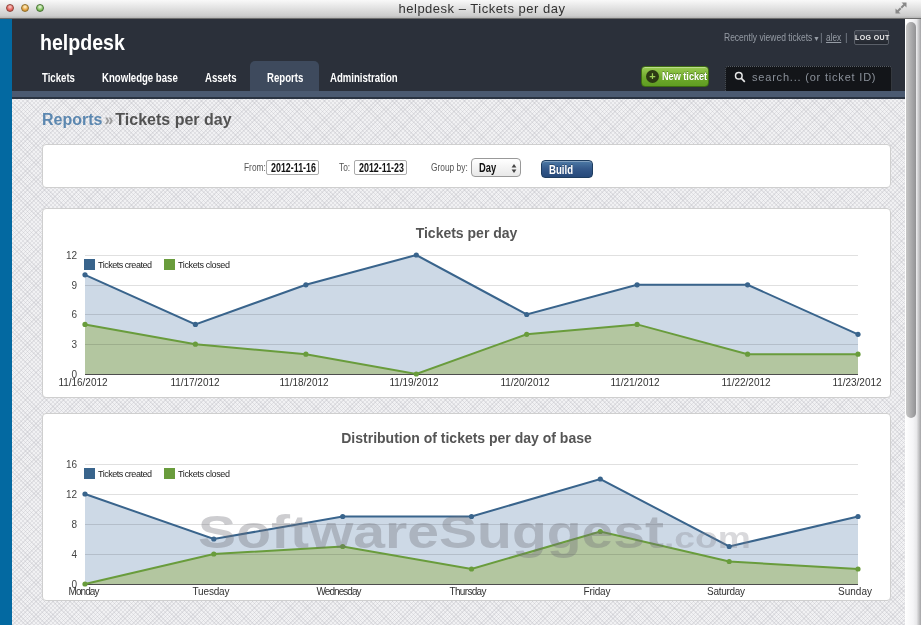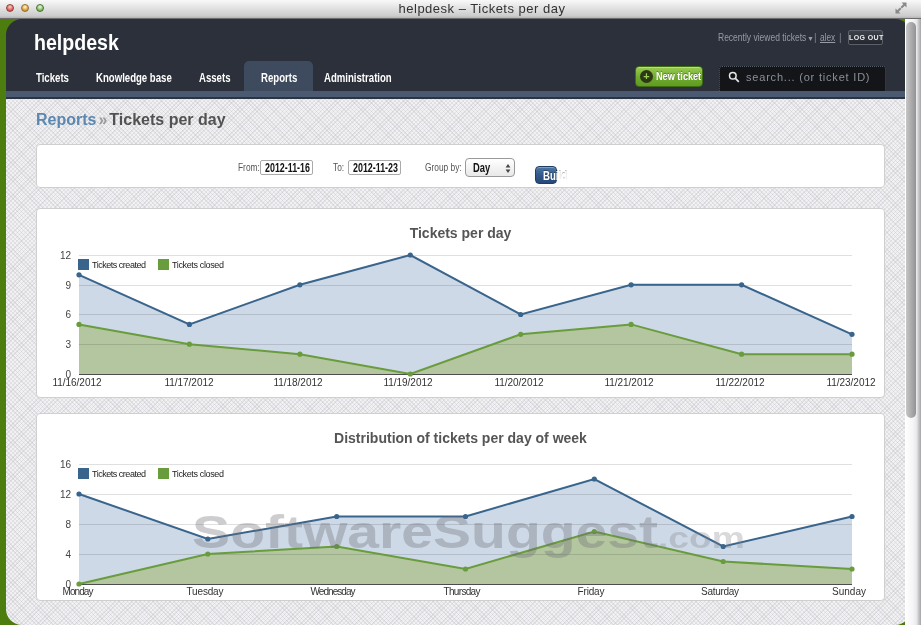--- a/index.html
+++ b/index.html
@@ -1,37 +1,37 @@
 <!DOCTYPE html>
 <html><head>
 <meta charset="utf-8">
 <style>
   * { margin:0; padding:0; box-sizing:border-box; }
   html,body { width:921px; height:625px; overflow:hidden; font-family:"Liberation Sans",sans-serif; }
-  #stage { position:relative; width:921px; height:625px; background:#4d7c0f; overflow:hidden; }
+  #stage { position:relative; width:921px; height:625px; background:#0369a1; overflow:hidden; }
 
   
   #titlebar { position:absolute; left:0; top:0; width:921px; height:19px;
     background:linear-gradient(#f9f9f9, #e2e2e2 45%, #cccccc 88%, #b4b4b4);
     border-bottom:1px solid #6c6c6c; }
   .tl { position:absolute; top:4px; width:8px; height:8px; border-radius:50%; }
   #tl-red { left:6px;  background:radial-gradient(circle at 50% 30%, #f5b8b4 0 15%, #e5625c 60%, #a94a40); border:1px solid #8e4238;}
   #tl-yel { left:21px; background:radial-gradient(circle at 50% 30%, #fce4ae 0 15%, #e3a140 60%, #b07b2c); border:1px solid #8f702c;}
   #tl-grn { left:36px; background:radial-gradient(circle at 50% 30%, #d6eec6 0 15%, #82c25e 60%, #559238); border:1px solid #477233;}
   #titletext { position:absolute; left:44px; top:0; width:876px; text-align:center; font-size:13px; line-height:17px; color:#323232; letter-spacing:0.5px; }
   #resizeicon { position:absolute; right:14px; top:2px; width:12px; height:12px; }
 
   
   #scrollzone { position:absolute; left:905px; top:19px; width:16px; height:606px;
     background:linear-gradient(90deg,#ffffff,#f5f5f7 50%, #e8e8ea 72%, #ababad 97%); }
   #scrollthumb { position:absolute; left:906px; top:22px; width:10px; height:396px; border-radius:5px;
     background:linear-gradient(90deg,#c6c6c6,#a2a2a4 70%, #929294); }
 
   
-  #contentwin { position:absolute; left:6px; top:19px; width:905px; height:606px; overflow:hidden;border-radius:16px; }
+  #contentwin { position:absolute; left:12px; top:19px; width:905px; height:606px; overflow:hidden; }
 
   
   #hdr { position:absolute; left:0; top:0; width:905px; height:72px; background:#2b303a; }
   #hdrstrip { position:absolute; left:0; top:72px; width:905px; height:6px; background:#4b5a71; }
   #hdrline { position:absolute; left:0; top:78px; width:905px; height:2px; background:#2b3442; }
   #logo { position:absolute; left:28px; top:11px; color:#fff; font-size:22px; font-weight:bold; transform:scaleX(0.89); transform-origin:0 0; }
   .acct { position:absolute; top:13px; color:#969ca5; font-size:10px; }
   #logout { position:absolute; left:842px; top:11px; width:35px; height:15px; background:linear-gradient(#3c414b,#23272f); border:1px solid #5a5f68; border-radius:2px; color:#ececec; font-size:7px; font-weight:bold; text-align:center; line-height:13px; letter-spacing:0.4px; white-space:nowrap;}
 
   .tab { position:absolute; top:52px; color:#fff; font-size:12px; font-weight:bold; transform:scaleX(0.80); transform-origin:0 0; white-space:nowrap;}
@@ -61,22 +61,22 @@
   #card2 { top:314px; height:188px; }
 
   .flabel { position:absolute; top:16px; font-size:11px; color:#555; transform:scaleX(0.76); transform-origin:0 0; white-space:nowrap;}
   #selcat { position:absolute; left:14px; top:13px; width:164px; height:19px; border:1px solid #999; border-radius:4px; background:#fff; }
   #selcat .txt { position:absolute; left:6px; top:2px; font-size:12px; font-weight:bold; color:#111; transform:scaleX(0.68); transform-origin:0 0; white-space:nowrap;}
   .spinner { position:absolute; font-size:6px; color:#222; line-height:4px; text-align:center;}
   .dinput { position:absolute; top:15px; width:53px; height:15px; border:1px solid #aaa; border-radius:2px; background:#fff;}
   .dinput span { position:absolute; left:4px; top:0px; font-size:12px; font-weight:bold; color:#111; transform:scaleX(0.74); transform-origin:0 0; white-space:nowrap;}
   #groupsel { position:absolute; left:428px; top:13px; width:50px; height:19px; border:1px solid #999; border-radius:4px; background:linear-gradient(#ffffff,#e8e8e8); }
   #groupsel .txt { position:absolute; left:7px; top:2px; font-size:12px; font-weight:bold; color:#111; transform:scaleX(0.78); transform-origin:0 0;}
-  #build { position:absolute; left:498px; top:15px; width:22px; height:18px; border-radius:4px;
-    background:linear-gradient(#4d7aa6,#34588a 50%,#26497a); border:1px solid #1e3d60; box-shadow:inset 0 1px 0 rgba(255,255,255,.3);margin-top:6px;}
+  #build { position:absolute; left:498px; top:15px; width:52px; height:18px; border-radius:4px;
+    background:linear-gradient(#4d7aa6,#34588a 50%,#26497a); border:1px solid #1e3d60; box-shadow:inset 0 1px 0 rgba(255,255,255,.3);}
   #build span { position:absolute; left:7px; top:2px; color:#fff; font-size:12px; font-weight:bold; transform:scaleX(0.8); transform-origin:0 0; text-shadow:0 -1px 0 rgba(0,0,0,0.3);}
 
   .ctitle { position:absolute; top:16px; width:100%; text-align:center; font-size:14px; font-weight:bold; color:#555; white-space:nowrap;}
   .chartsvg { position:absolute; left:0; top:0; }
 
   #watermark { position:absolute; left:30px; top:406px; width:865px; text-align:center; font-size:46px; line-height:54px; font-weight:bold; color:rgba(108,108,118,0.34); z-index:5; pointer-events:none; white-space:nowrap; transform:scaleX(1.24); }
   #watermark .com { color:rgba(128,128,138,0.30); font-size:30px; }
 </style>
 </head>
 <body>
@@ -198,21 +198,21 @@
               <text x="814" y="177" textLength="49">11/23/2012</text>
           </g>
           <rect x="41" y="50" width="11" height="11" fill="#39648c"></rect>
           <text x="55" y="59" font-size="9" fill="#222" textLength="54">Tickets created</text>
           <rect x="121" y="50" width="11" height="11" fill="#699c3c"></rect>
           <text x="135" y="59" font-size="9" fill="#222" textLength="52">Tickets closed</text>
         </svg>
       </div>
 
       <div class="card" id="card2">
-        <div class="ctitle">Distribution of tickets per day of week</div>
+        <div class="ctitle">Distribution of tickets per day of base</div>
         <svg class="chartsvg" width="849" height="188" viewBox="0 0 849 188">
           <polygon points="42.0,80.0 170.8,125.0 299.7,102.5 428.5,102.5 557.3,65.0 686.2,132.5 815.0,102.5 815,170 42,170" fill="#cdd9e6"></polygon>
           <polygon points="42.0,170.0 170.8,140.0 299.7,132.5 428.5,155.0 557.3,117.5 686.2,147.5 815.0,155.0 815,170 42,170" fill="#b3c6a0"></polygon>
           <g stroke="#000" stroke-opacity="0.12" stroke-width="1">
             <line x1="42" y1="50.5" x2="815" y2="50.5"></line>
             <line x1="42" y1="80.5" x2="815" y2="80.5"></line>
             <line x1="42" y1="110.5" x2="815" y2="110.5"></line>
             <line x1="42" y1="140.5" x2="815" y2="140.5"></line>
           </g>
           <line x1="42" y1="170.5" x2="815" y2="170.5" stroke="#4d4d4d" stroke-width="1"></line>

